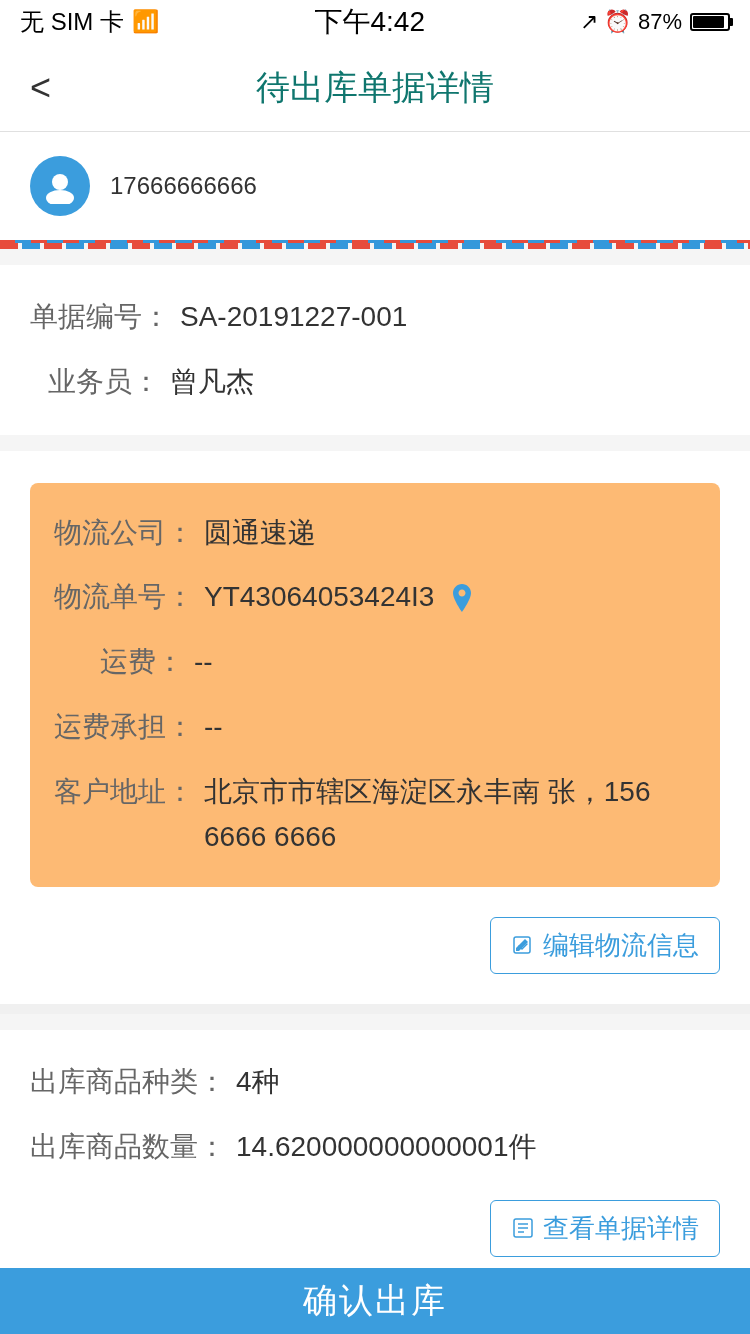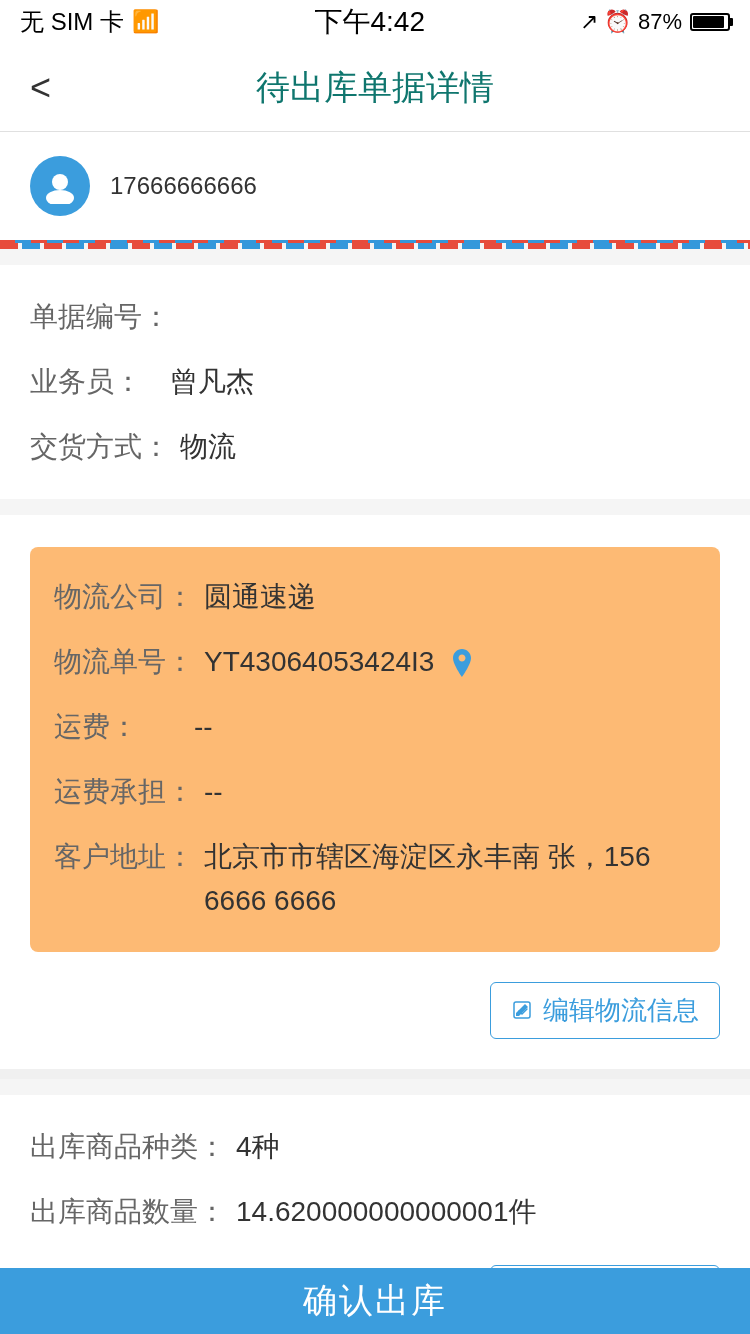--- a/index.html
+++ b/index.html
@@ -123,20 +123,21 @@
       display: flex;
       align-items: flex-start;
       margin-bottom: 20px;
       font-size: 28px;
       line-height: 1.6;
     }
     .info-row:last-child { margin-bottom: 0; }
     .info-label {
       color: #666;
       min-width: 140px;
+      text-align: right;
       padding-right: 10px;
       flex-shrink: 0;
     }
     .info-value {
       color: #333;
       flex: 1;
       display: flex;
       align-items: center;
       gap: 12px;
     }
@@ -260,28 +261,25 @@
       </svg>
     </div>
     <div class="user-phone">17666666666</div>
   </div>
 
   <div class="dashed-divider"></div>
 
   <div class="section">
     <div class="info-row">
       <span class="info-label">单据编号：</span>
+      <span class="info-value">SA-20191227-001</span>
     </div>
     <div class="info-row">
       <span class="info-label">业务员：</span>
       <span class="info-value">曾凡杰</span>
-    </div>
-    <div class="info-row">
-      <span class="info-label">交货方式：</span>
-      <span class="info-value">物流</span>
     </div>
   </div>
 
   <div class="section" style="padding-top: 16px;">
     <div class="logistics-card">
       <div class="info-row">
         <span class="info-label">物流公司：</span>
         <span class="info-value">圆通速递</span>
       </div>
       <div class="info-row">

